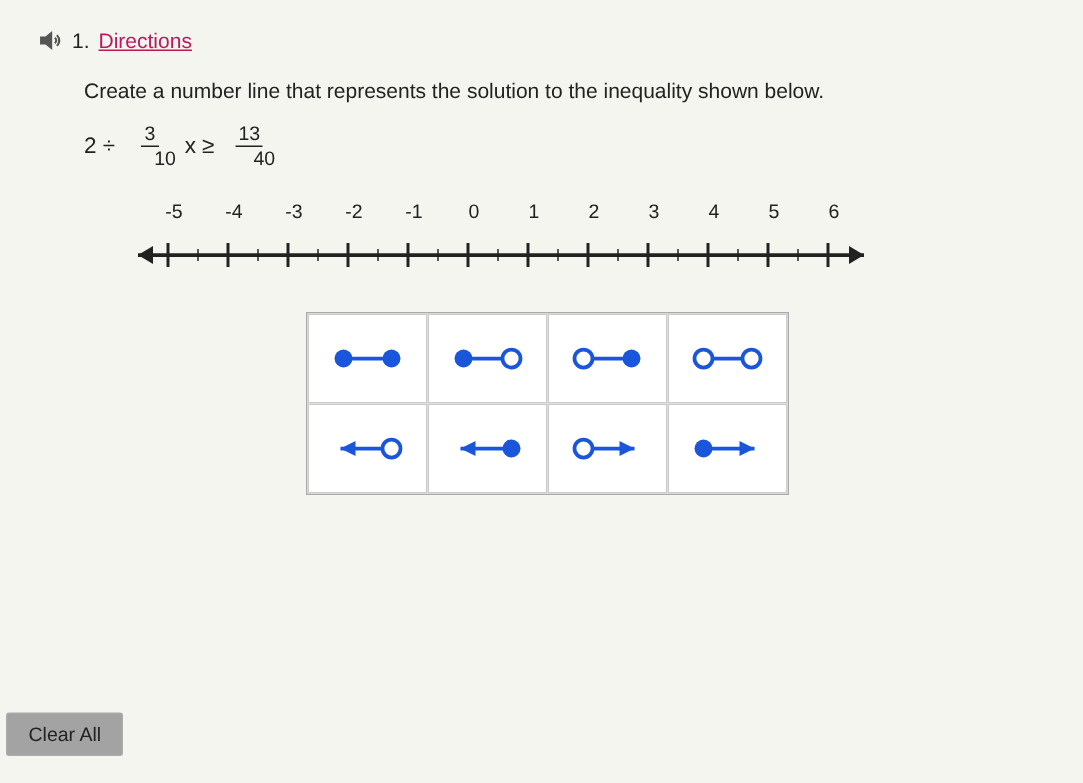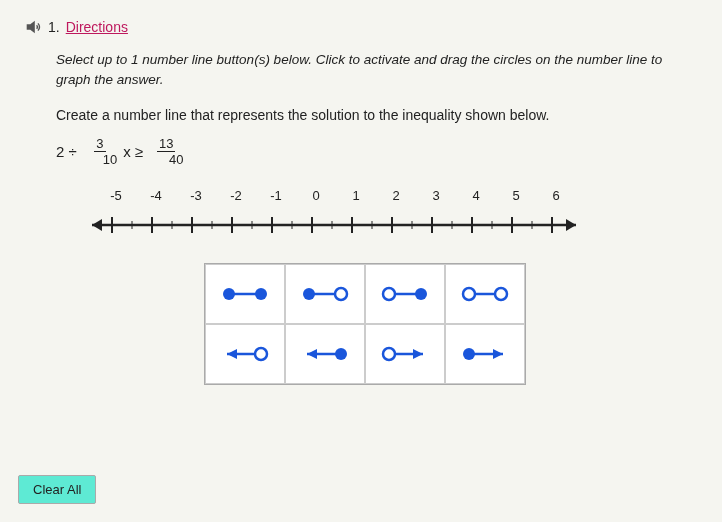--- a/index.html
+++ b/index.html
@@ -128,23 +128,23 @@
     }
     .btn-cell svg {
       width: 52px;
       height: 28px;
     }
 
     
     .clear-all-btn {
       position: absolute;
       bottom: 18px;
-      left: 18px;
+      left: 4px;
       border: 1.5px solid #aaa;
-      background: #5eead4;
+      background: #a3a3a3;
       padding: 6px 14px;
       font-size: 13px;
       cursor: pointer;
       border-radius: 2px;
       color: #222;
     }
   </style>
 </head>
 <body>
 
@@ -157,21 +157,20 @@
           <polygon points="3,7 7,7 12,3 12,17 7,13 3,13" fill="#555"></polygon>
           <path d="M14,8 Q16,10 14,12" stroke="#555" stroke-width="1.5" fill="none"></path>
           <path d="M15.5,6 Q19,10 15.5,14" stroke="#555" stroke-width="1.5" fill="none"></path>
         </svg>
       </span>
       <span>1.</span>
       <a class="directions-link">Directions</a>
     </div>
   </div>
 
-  <div class="instructions">Select up to 1 number line button(s) below. Click to activate and drag the circles on the number line to graph the answer.</div>
 
   <div class="problem-text">Create a number line that represents the solution to the inequality shown below.</div>
 
   <div class="math-expression">
     <span>2 ÷</span>
     <span class="fraction">
       <span class="num">3</span>
       <span class="den">10</span>
     </span>
     <span>x</span>

